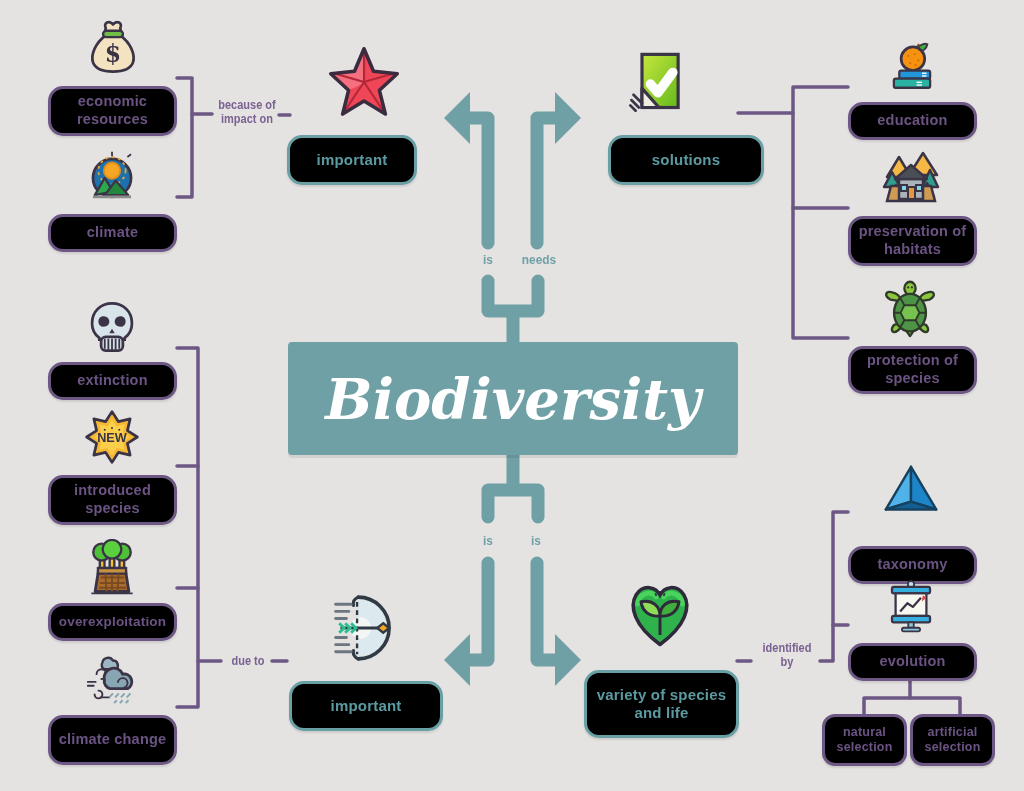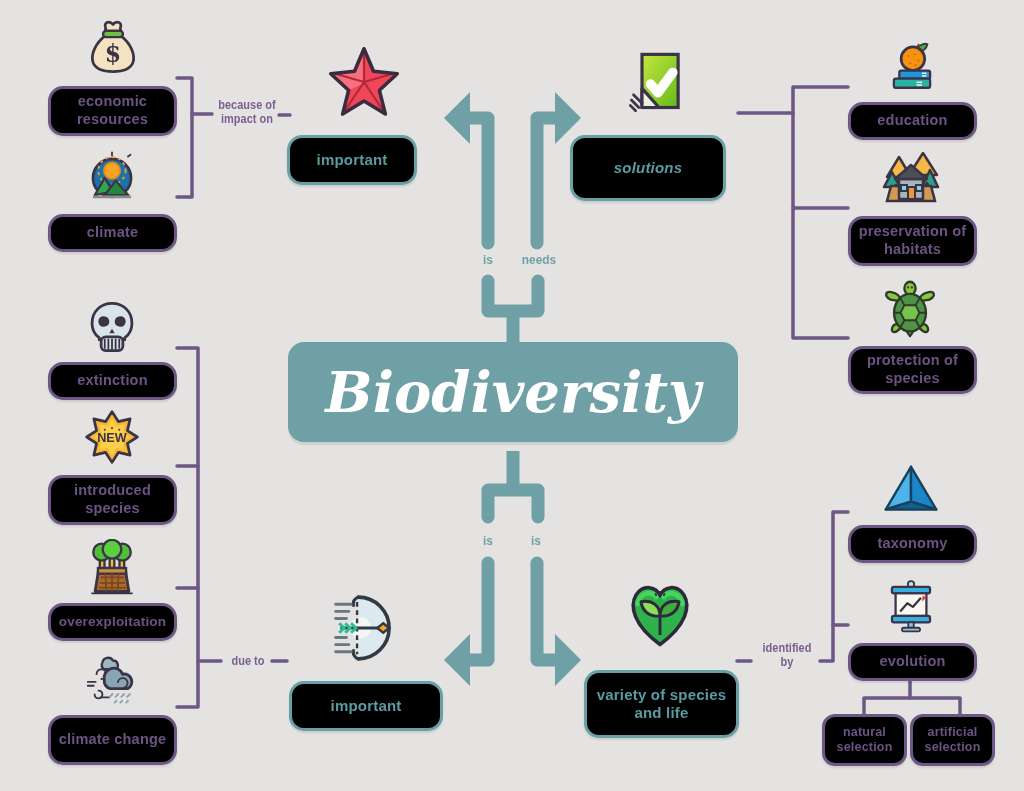--- a/index.html
+++ b/index.html
@@ -5,21 +5,21 @@
   html,body{margin:0;padding:0;}
   body{font-family:"Liberation Sans",sans-serif;}
   #canvas{position:relative;width:1024px;height:791px;background:#e4e3e1;overflow:hidden;}
   #wires{position:absolute;left:0;top:0;width:1024px;height:791px;pointer-events:none;}
   .node{position:absolute;background:#000000;border-radius:15px;display:flex;align-items:center;justify-content:center;
         text-align:center;font-weight:bold;line-height:1.22;padding:4px 6px;box-sizing:border-box;
         box-shadow:0 2px 2px rgba(0,0,0,.10);letter-spacing:.2px;}
   .teal-node{border:3px solid #68a0a6;color:#5c9aa1;font-size:15px;}
   .purple-node{border:3px solid #6d5784;color:#6b5383;font-size:14.5px;}
   .small-node{font-size:12.5px;border-radius:13px;}
-  .center-box{position:absolute;left:288px;top:342px;width:450px;height:100px;background:#6fa0a5;border-radius:16px;
+  .center-box{position:absolute;left:288px;top:342px;width:450px;height:113px;background:#6fa0a5;border-radius:4px;
         display:flex;align-items:center;justify-content:center;box-shadow:0 3px 0 rgba(0,0,0,.08);text-align:right;}
   .center-box .t{font-family:"DejaVu Serif",serif;font-style:italic;font-weight:bold;font-size:56px;color:#ffffff;}
   .icon{position:absolute;}
   .icon svg{display:block;}
   .rel-label{position:absolute;font-weight:bold;color:#7a6191;font-size:12.5px;text-align:center;line-height:1.15;
         transform:scaleX(.88);transform-origin:center;letter-spacing:0;}
   .rel-label.teal{color:#6fa1a6;font-size:13.5px;}
 </style>
 </head>
 <body>
@@ -71,21 +71,21 @@
   <div class="rel-label teal" style="left:516px;top:252px;width:46px;">needs</div>
   <div class="rel-label teal" style="left:476px;top:533px;width:24px;">is</div>
   <div class="rel-label teal" style="left:524px;top:533px;width:24px;">is</div>
   <div class="rel-label" style="left:211px;top:98px;width:72px;">because of impact on</div>
   <div class="rel-label" style="left:222px;top:654px;width:52px;">due to</div>
   <div class="rel-label" style="left:757px;top:641px;width:60px;">identified by</div>
 
   <div class="node teal-node" style="left:287px;top:135px;width:130px;height:50px;">
     <span>important</span>
     </div>
-  <div class="node teal-node" style="left:570px;top:135px;width:156px;height:66px;font-style:italic;">
+  <div class="node teal-node" style="left:608px;top:135px;width:156px;height:50px;">
     <span>solutions</span>
     </div>
   <div class="node teal-node" style="left:289px;top:681px;width:154px;height:50px;">
     <span>important</span>
     </div>
   <div class="node teal-node" style="left:584px;top:670px;width:155px;height:68px;">
     <span>variety of species and life</span>
     </div>
 
   <div class="node purple-node" style="left:48px;top:86px;width:129px;height:50px;">
@@ -109,21 +109,21 @@
 
   <div class="node purple-node" style="left:848px;top:102px;width:129px;height:38px;">
     <span>education</span>
     </div>
   <div class="node purple-node" style="left:848px;top:216px;width:129px;height:50px;">
     <span>preservation of habitats</span>
     </div>
   <div class="node purple-node" style="left:848px;top:346px;width:129px;height:48px;justify-content:center;">
     <span>protection of species</span>
     </div>
-  <div class="node purple-node" style="left:848px;top:525px;width:129px;height:38px;">
+  <div class="node purple-node" style="left:848px;top:546px;width:129px;height:38px;">
     <span>taxonomy</span>
     </div>
   <div class="node purple-node" style="left:848px;top:643px;width:129px;height:38px;">
     <span>evolution</span>
     </div>
   <div class="node purple-node small-node" style="left:822px;top:714px;width:85px;height:52px;">
     <span>natural selection</span>
     </div>
   <div class="node purple-node small-node" style="left:910px;top:714px;width:85px;height:52px;">
     <span>artificial selection</span>

